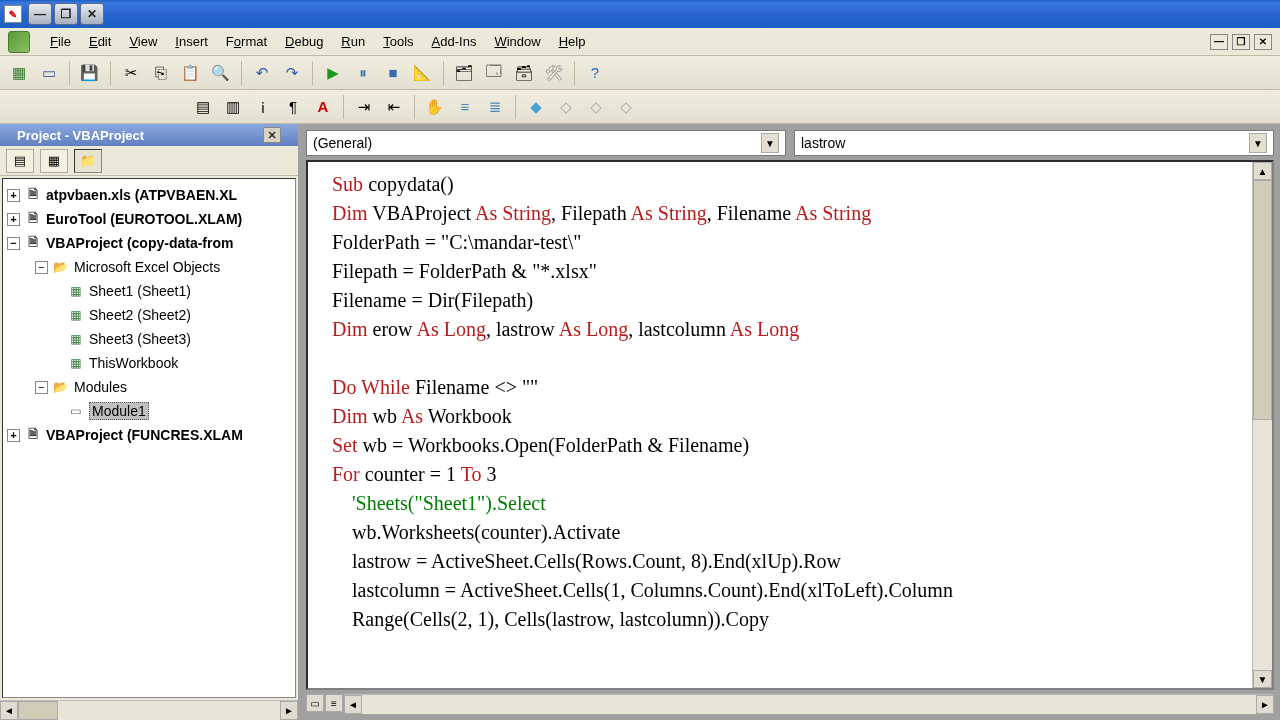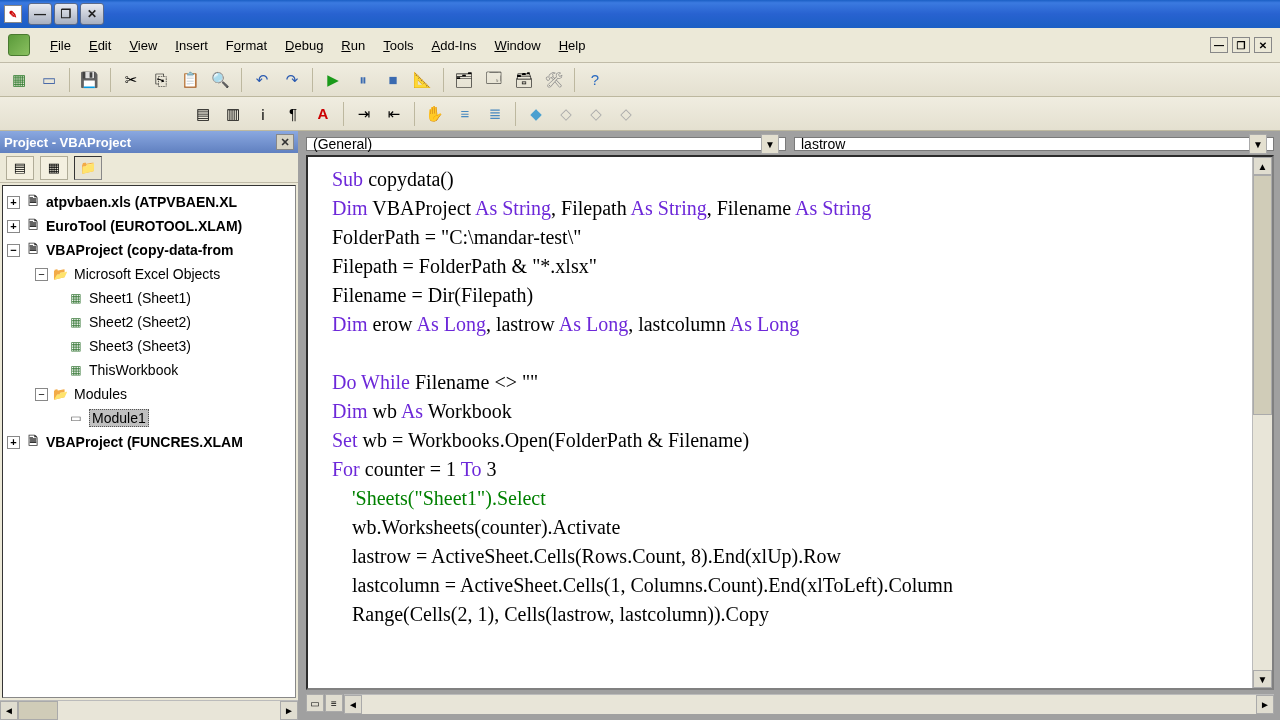--- a/index.html
+++ b/index.html
@@ -37,21 +37,21 @@
   width: 24px; height: 22px;
   background: linear-gradient(to bottom, #e8eaf0 0%, #a8b0c0 100%);
   border: 1px solid #5a6a8a;
   border-radius: 3px;
   display: flex; align-items: center; justify-content: center;
   font-family: sans-serif;
   font-size: 12px; font-weight: bold;
   color: #222;
 }
 .menubar {
-  height: 35px;
+  height: 28px;
   background: #ece9d8;
   border-bottom: 1px solid #c0bba8;
   display: flex;
   align-items: center;
   padding: 0 8px;
   gap: 2px;
 }
 .menubar .excel-icon {
   width: 22px; height: 22px;
   background: linear-gradient(135deg, #5a9a3a, #8ac060);
@@ -115,21 +115,21 @@
   width: 300px;
   background: #ece9d8;
   border-right: 2px solid #a0a0a0;
   display: flex;
   flex-direction: column;
 }
 .panel-header {
   background: linear-gradient(to bottom, #8aa8e0, #6080c0);
   color: white;
   font-weight: bold;
-  padding: 3px 4px;
+  padding: 3px 17px;
   display: flex;
   align-items: center;
   gap: 44px;
 }
 .panel-header .close-x {
   margin-left: auto;
   width: 18px; height: 16px;
   background: #d8d4c4;
   border: 1px solid #888;
   color: #333;
@@ -210,21 +210,21 @@
   padding: 6px;
   gap: 4px;
 }
 .dropdown-row {
   display: flex;
   gap: 8px;
 }
 .dropdown {
   background: white;
   border: 1px solid #7a7a7a;
-  height: 14px;
+  height: 26px;
   display: flex;
   align-items: center;
   padding: 0 6px;
   font-size: 14px;
 }
 .dropdown .dd-arrow {
   margin-left: auto;
   width: 18px; height: 20px;
   background: #e4e0d0;
   border: 1px solid #aaa;
@@ -240,21 +240,21 @@
 }
 .code-content {
   flex: 1;
   padding: 8px 24px;
   font-family: "Times New Roman", serif;
   font-size: 20px;
   line-height: 1.45;
   white-space: pre;
   overflow: hidden;
 }
-.kw { color: #6d28d9; }
+.kw { color: #b91c1c; }
 .cm { color: #008000; }
 .vscroll {
   width: 20px;
   background: #ece9d8;
   border-left: 1px solid #bbb;
   display:flex;flex-direction:column;
 }
 .vscroll .arrow { height:18px; border:1px solid #aaa; background:#e0ddd0; display:flex;align-items:center;justify-content:center;font-size:10px;}
 .vscroll .track { flex:1; background:#e8e5d8; position:relative;}
 .vscroll .thumb { position:absolute; top:0; width:100%; height:240px; background:#d0ccb8; border:1px solid #aaa; }

